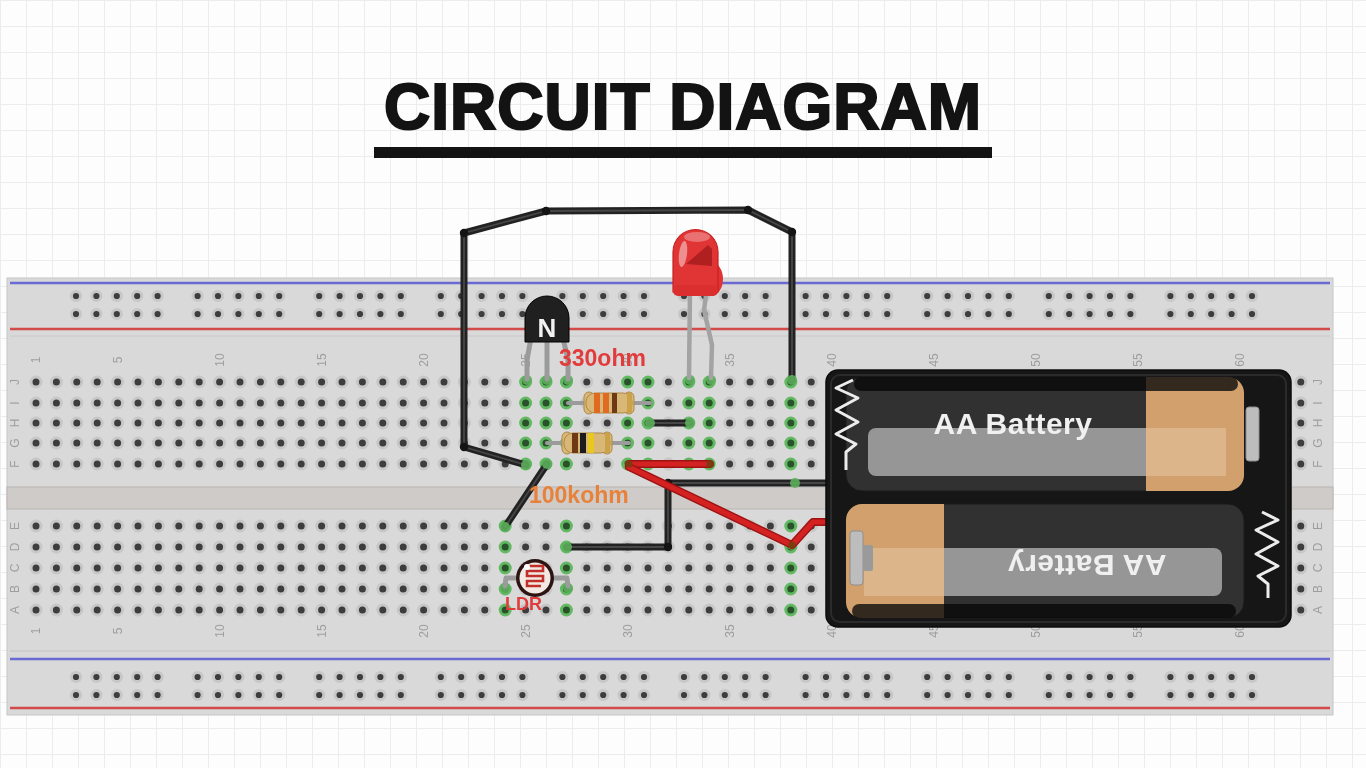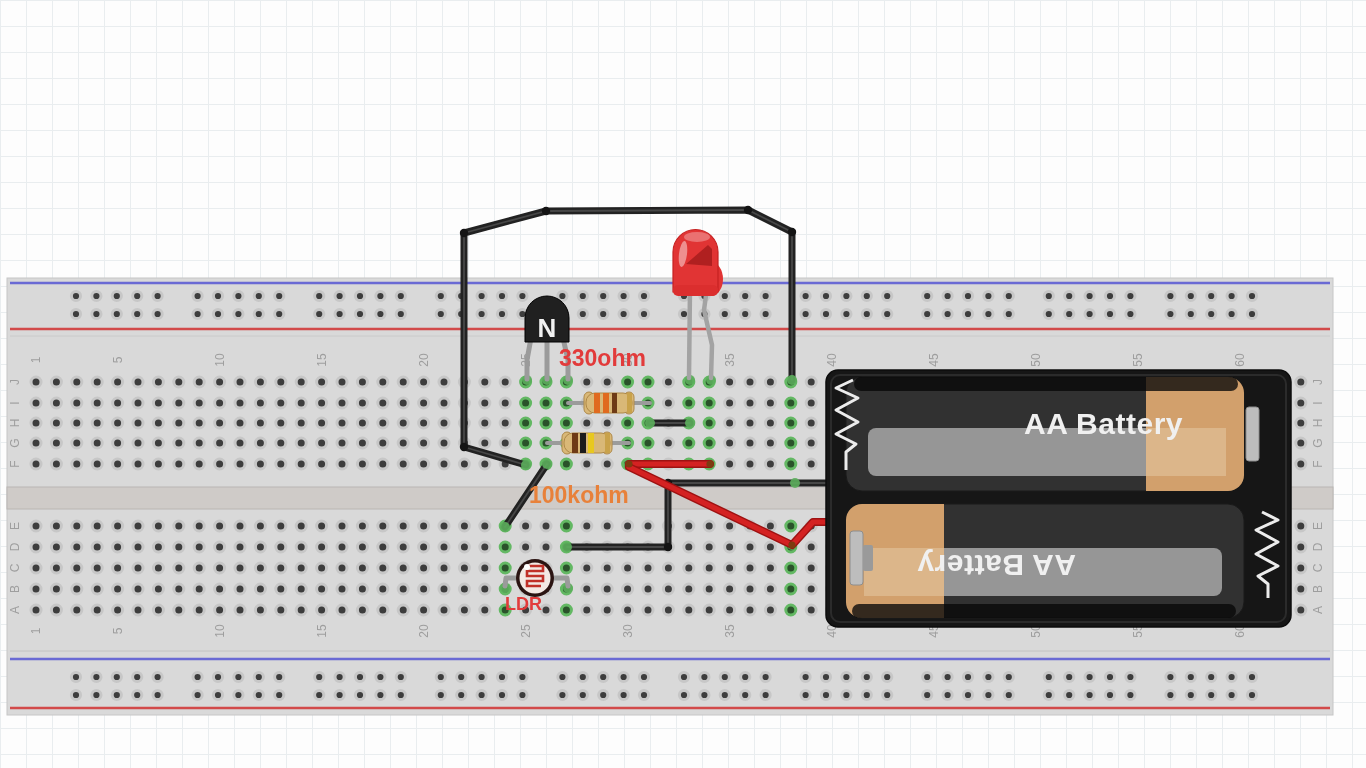--- a/index.html
+++ b/index.html
@@ -16,29 +16,32 @@
   .title-wrap{position:absolute;top:74px;left:0;right:0;text-align:center;z-index:5;}
   .title{
     display:inline-block;font-size:64px;font-weight:900;letter-spacing:1px;
     color:#131313;-webkit-text-stroke:2.2px #131313;
     border-bottom:11px solid #131313;padding:0 10px 6px;line-height:1.05;
   }
   .lbl{position:absolute;z-index:6;font-weight:bold;text-align:left;}
   .lbl-330{left:559px;top:345px;width:150px;font-size:23px;color:#e23b3b;}
   .lbl-100k{left:529px;top:482px;width:150px;font-size:23px;color:#e8813a;}
   .lbl-ldr{left:505px;top:594px;width:100px;font-size:18px;color:#e23b3b;}
-  .bat-label{position:absolute;z-index:6;width:340px;height:34px;text-align:right;
+  .bat-label{position:absolute;z-index:6;width:340px;height:34px;text-align:center;
     font-size:30px;font-weight:bold;color:#f0f0f0;letter-spacing:.5px;}
   .bat-label.top{left:843px;top:407px;}
   .bat-label.bottom{left:917px;top:548px;transform:rotate(180deg);}
 </style>
 </head>
 <body>
 
 <div class="stage">
+  <div class="title-wrap">
+    <span class="title">CIRCUIT DIAGRAM</span>
+  </div>
 
   <svg id="board" width="1366" height="768" viewBox="0 0 1366 768">
       <g>
         <rect x="7" y="278" width="1326" height="437" fill="#d9d9d9" stroke="#c6c6c6" stroke-width="1"></rect>
         <rect x="7" y="487" width="1326" height="22" fill="#cfcbc8" stroke="#bab6b3" stroke-width="1"></rect>
         <line x1="10" y1="336" x2="1330" y2="336" stroke="#cacaca" stroke-width="1"></line>
         <line x1="10" y1="651" x2="1330" y2="651" stroke="#c2c2c2" stroke-width="1"></line>
         <g>
           <line x1="10" y1="283" x2="1330" y2="283" stroke="#6a6ad4" stroke-width="2.5"></line>
           <line x1="10" y1="329" x2="1330" y2="329" stroke="#d24a4a" stroke-width="2.5"></line>

